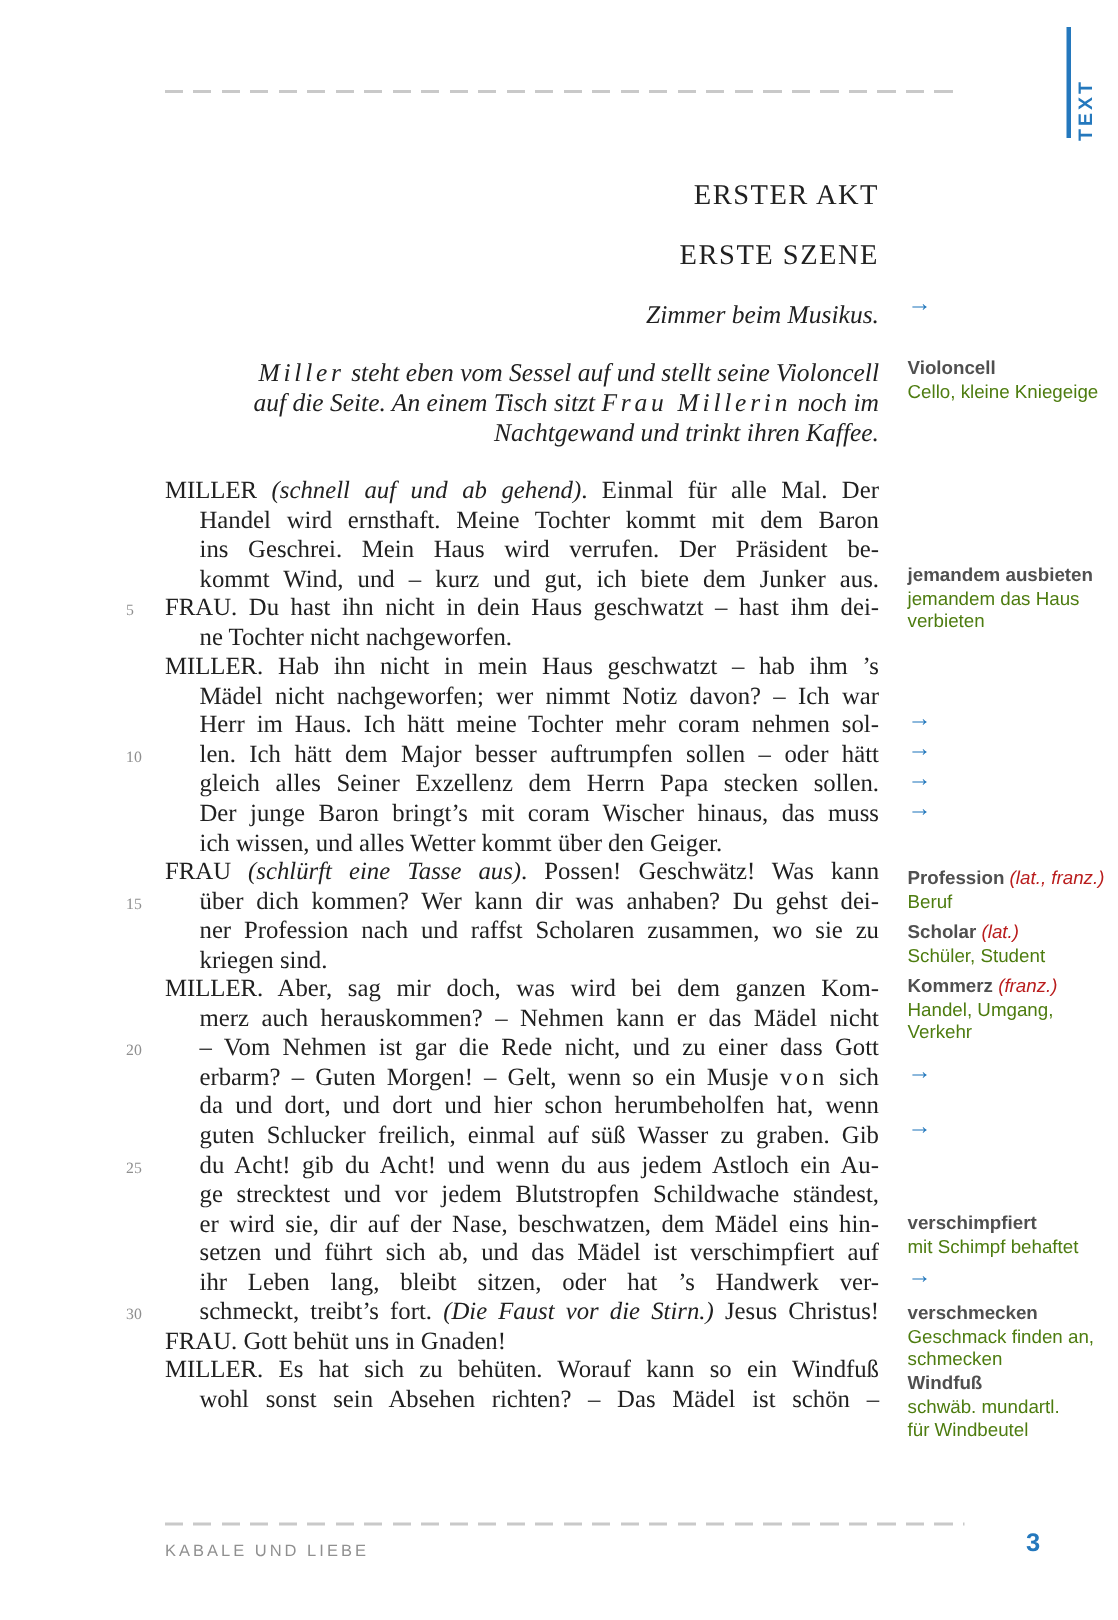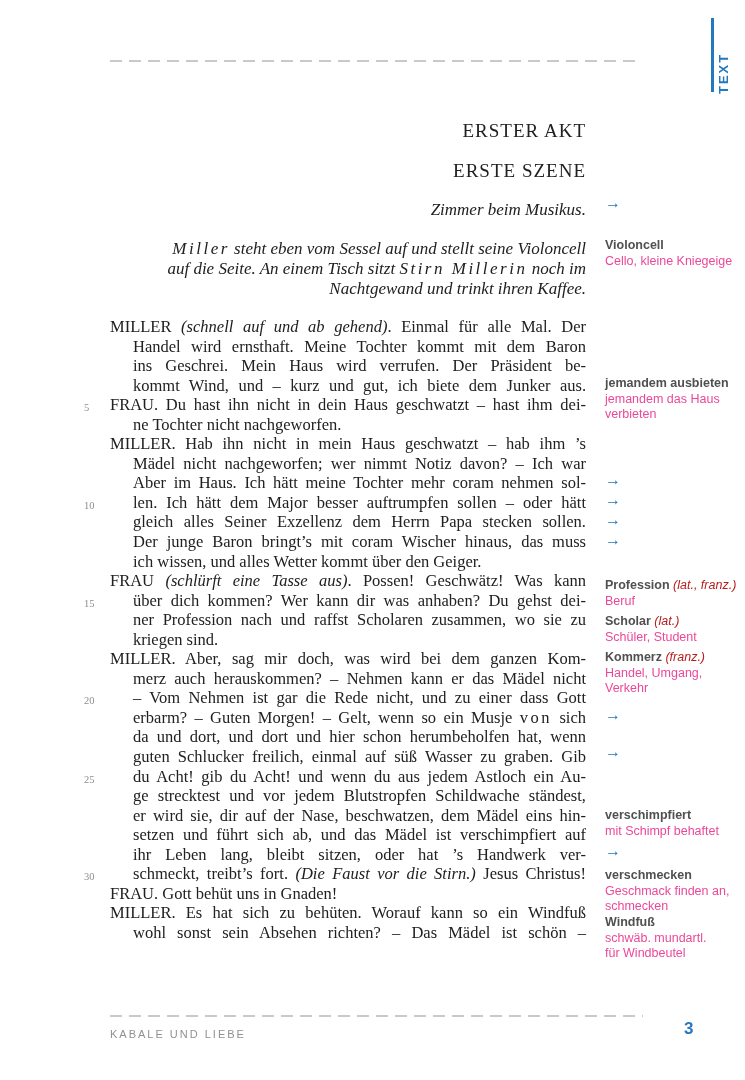--- a/index.html
+++ b/index.html
@@ -57,21 +57,21 @@
     position:absolute;left:604px;top:0;width:140px;
     font-family:"Liberation Sans", sans-serif;
   }
   .m-arrow{
     position:absolute;left:1px;
     color:#2478bd;font-size:16px;line-height:16px;font-weight:bold;
   }
   .m-note{position:absolute;left:1px;width:139px;font-size:12.5px;line-height:15.5px;}
   .m-term{font-weight:bold;color:#505050;}
   .m-lang{font-weight:normal;font-style:italic;color:#b91c1c;}
-  .m-def{color:#ec4899;}
+  .m-def{color:#4d7c0f;}
   
   #footer-book-title{
     position:absolute;left:110px;top:1028px;
     font-family:"Liberation Sans", sans-serif;
     font-size:11px;letter-spacing:2px;color:#909090;
   }
   #footer-page-number{
     position:absolute;left:684px;top:1019px;
     font-family:"Liberation Sans", sans-serif;
     font-size:17px;font-weight:600;color:#2478bd;
@@ -86,34 +86,34 @@
 
   <div id="text-tab-rule"></div>
   <div id="text-tab-label">TEXT</div>
 
   <div id="act-heading" class="centered">ERSTER AKT</div>
   <div id="scene-heading" class="centered">ERSTE SZENE</div>
   <div id="location-line" class="centered">Zimmer beim Musikus.</div>
 
   <div id="stage-direction" class="centered">
       <div><span class="sperr">Miller</span> steht eben vom Sessel auf und stellt seine Violoncell</div>
-      <div>auf die Seite. An einem Tisch sitzt <span class="sperr">Stirn Millerin</span> noch im</div>
+      <div>auf die Seite. An einem Tisch sitzt <span class="sperr">Frau Millerin</span> noch im</div>
       <div>Nachtgewand und trinkt ihren Kaffee.</div>
     </div>
 
   <div id="text-block">
       <div class="tline just">MILLER <i>(schnell auf und ab gehend)</i>. Einmal für alle Mal. Der</div>
       <div class="tline cont just">Handel wird ernsthaft. Meine Tochter kommt mit dem Baron</div>
       <div class="tline cont just">ins Geschrei. Mein Haus wird verrufen. Der Präsident be-</div>
       <div class="tline cont just">kommt Wind, und – kurz und gut, ich biete dem Junker aus.</div>
       <div class="tline just"><span class="lnum">5</span>FRAU. Du hast ihn nicht in dein Haus geschwatzt – hast ihm dei-</div>
       <div class="tline cont">ne Tochter nicht nachgeworfen.</div>
       <div class="tline just">MILLER. Hab ihn nicht in mein Haus geschwatzt – hab ihm ’s</div>
       <div class="tline cont just">Mädel nicht nachgeworfen; wer nimmt Notiz davon? – Ich war</div>
-      <div class="tline cont just">Aber im Haus. Ich hätt meine Tochter mehr coram nehmen sol-</div>
+      <div class="tline cont just">Herr im Haus. Ich hätt meine Tochter mehr coram nehmen sol-</div>
       <div class="tline cont just"><span class="lnum">10</span>len. Ich hätt dem Major besser auftrumpfen sollen – oder hätt</div>
       <div class="tline cont just">gleich alles Seiner Exzellenz dem Herrn Papa stecken sollen.</div>
       <div class="tline cont just">Der junge Baron bringt’s mit coram Wischer hinaus, das muss</div>
       <div class="tline cont">ich wissen, und alles Wetter kommt über den Geiger.</div>
       <div class="tline just">FRAU <i>(schlürft eine Tasse aus)</i>. Possen! Geschwätz! Was kann</div>
       <div class="tline cont just"><span class="lnum">15</span>über dich kommen? Wer kann dir was anhaben? Du gehst dei-</div>
       <div class="tline cont just">ner Profession nach und raffst Scholaren zusammen, wo sie zu</div>
       <div class="tline cont">kriegen sind.</div>
       <div class="tline just">MILLER. Aber, sag mir doch, was wird bei dem ganzen Kom-</div>
       <div class="tline cont just">merz auch herauskommen? – Nehmen kann er das Mädel nicht</div>

